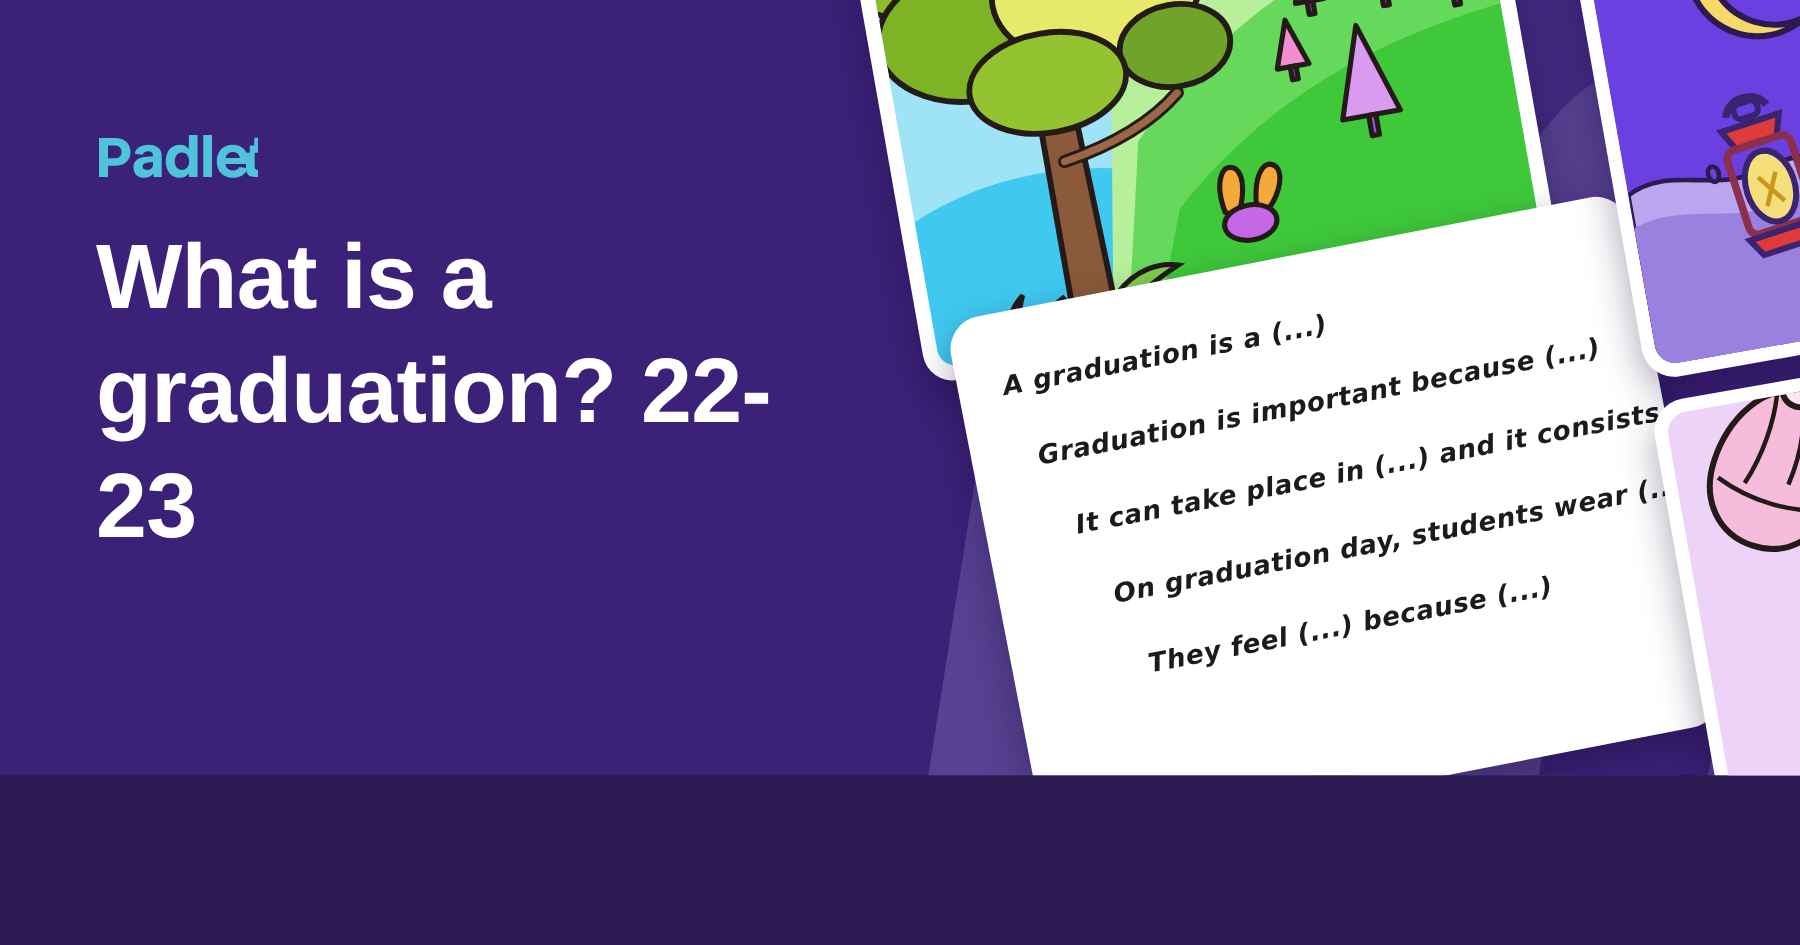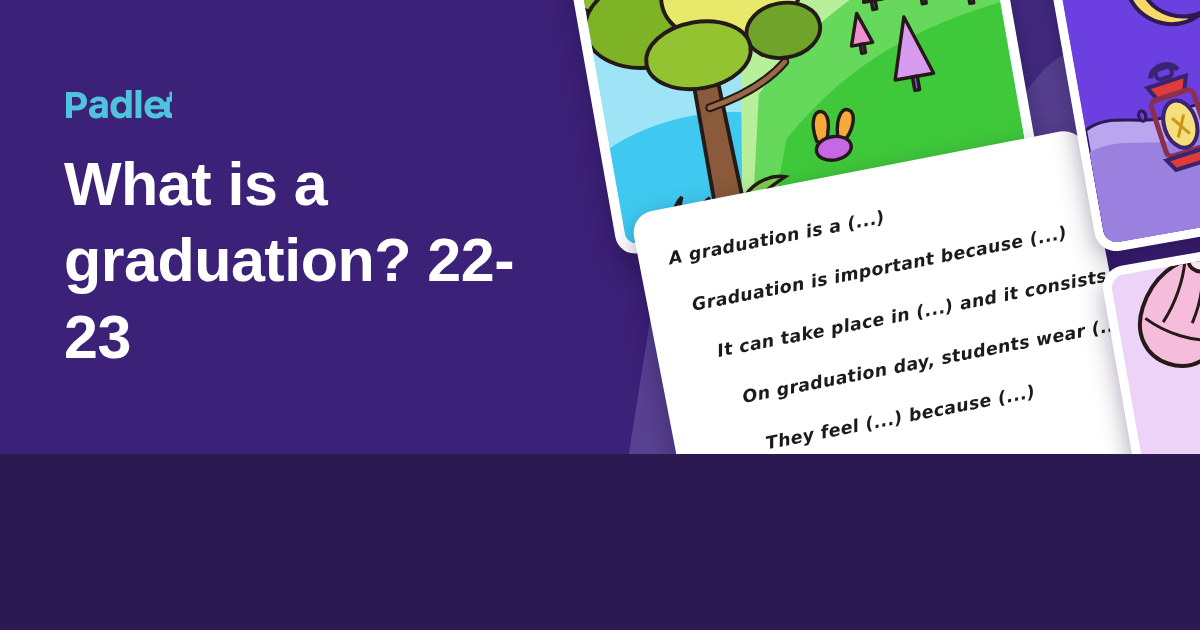--- a/index.html
+++ b/index.html
@@ -4,21 +4,21 @@
 <title>Padlet Share Card</title>
 <style>
   html, body {
     margin: 0;
     padding: 0;
     background: #2b1a52;
   }
   .canvas {
     position: relative;
     width: 1200px;
-    height: 454px;
+    height: 517px;
     overflow: hidden;
     background: #3c2178;
     font-family: "Liberation Sans", sans-serif;
   }
 
   
   .bg-bands {
     position: absolute;
     inset: 0;
     overflow: hidden;

